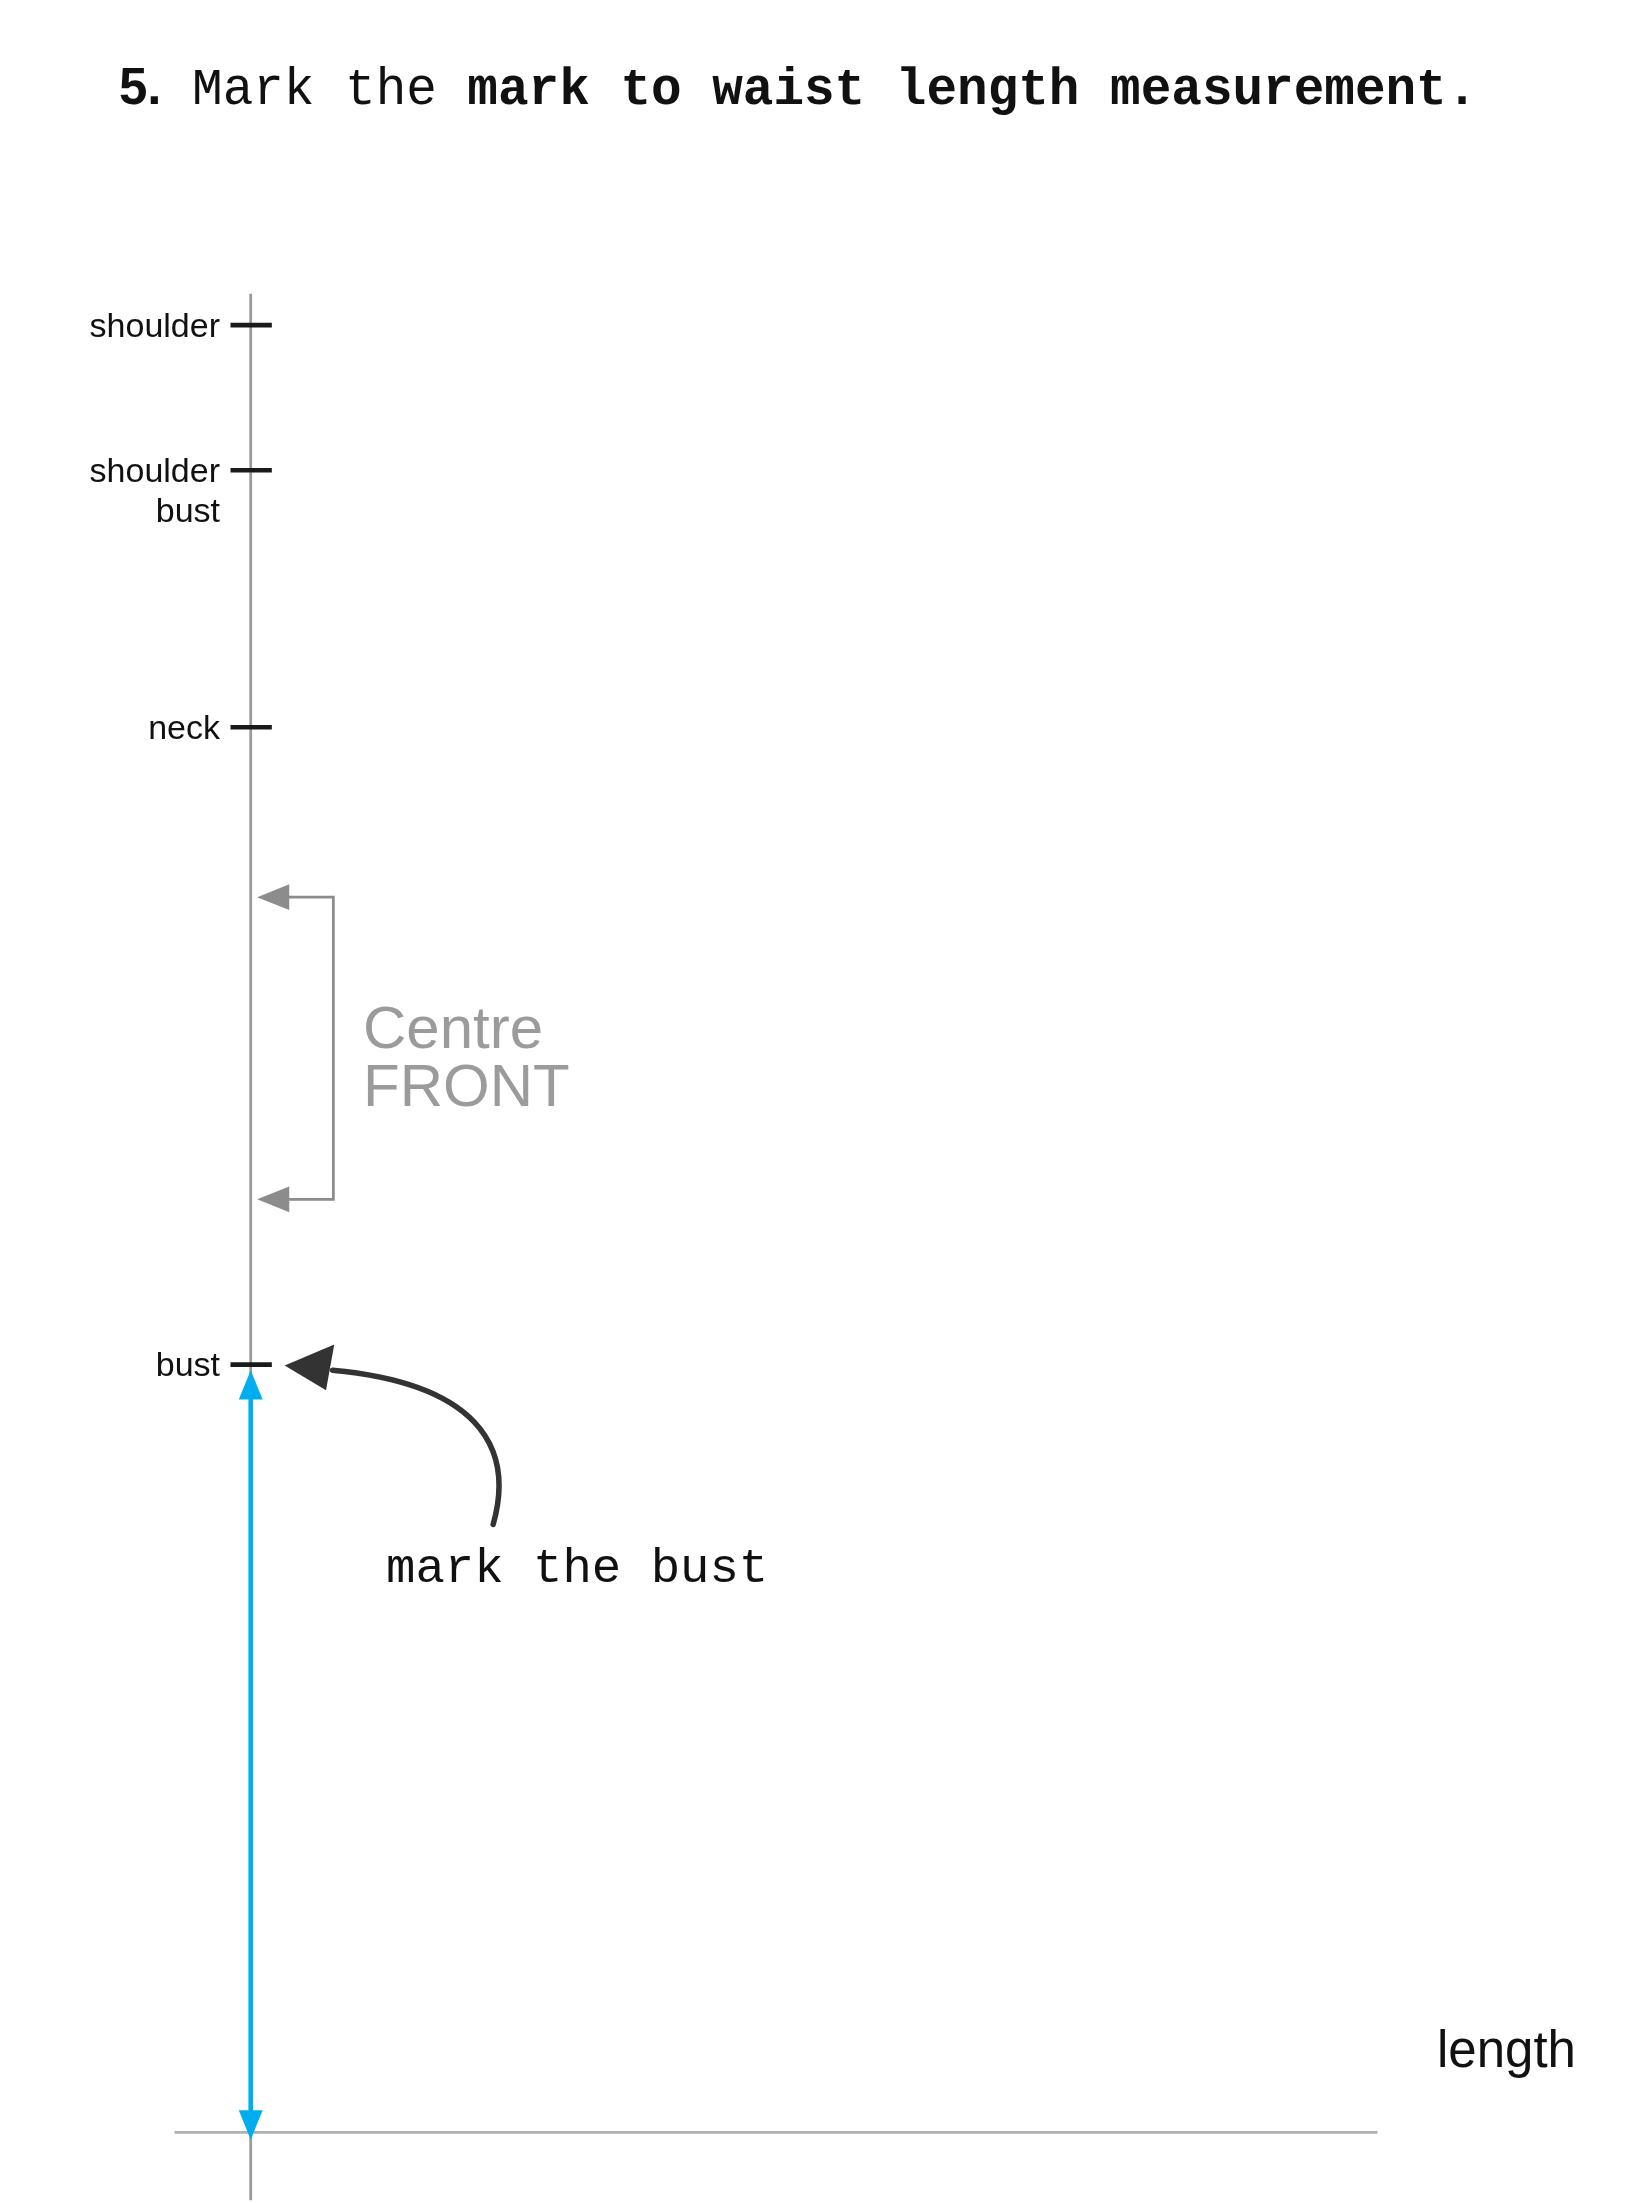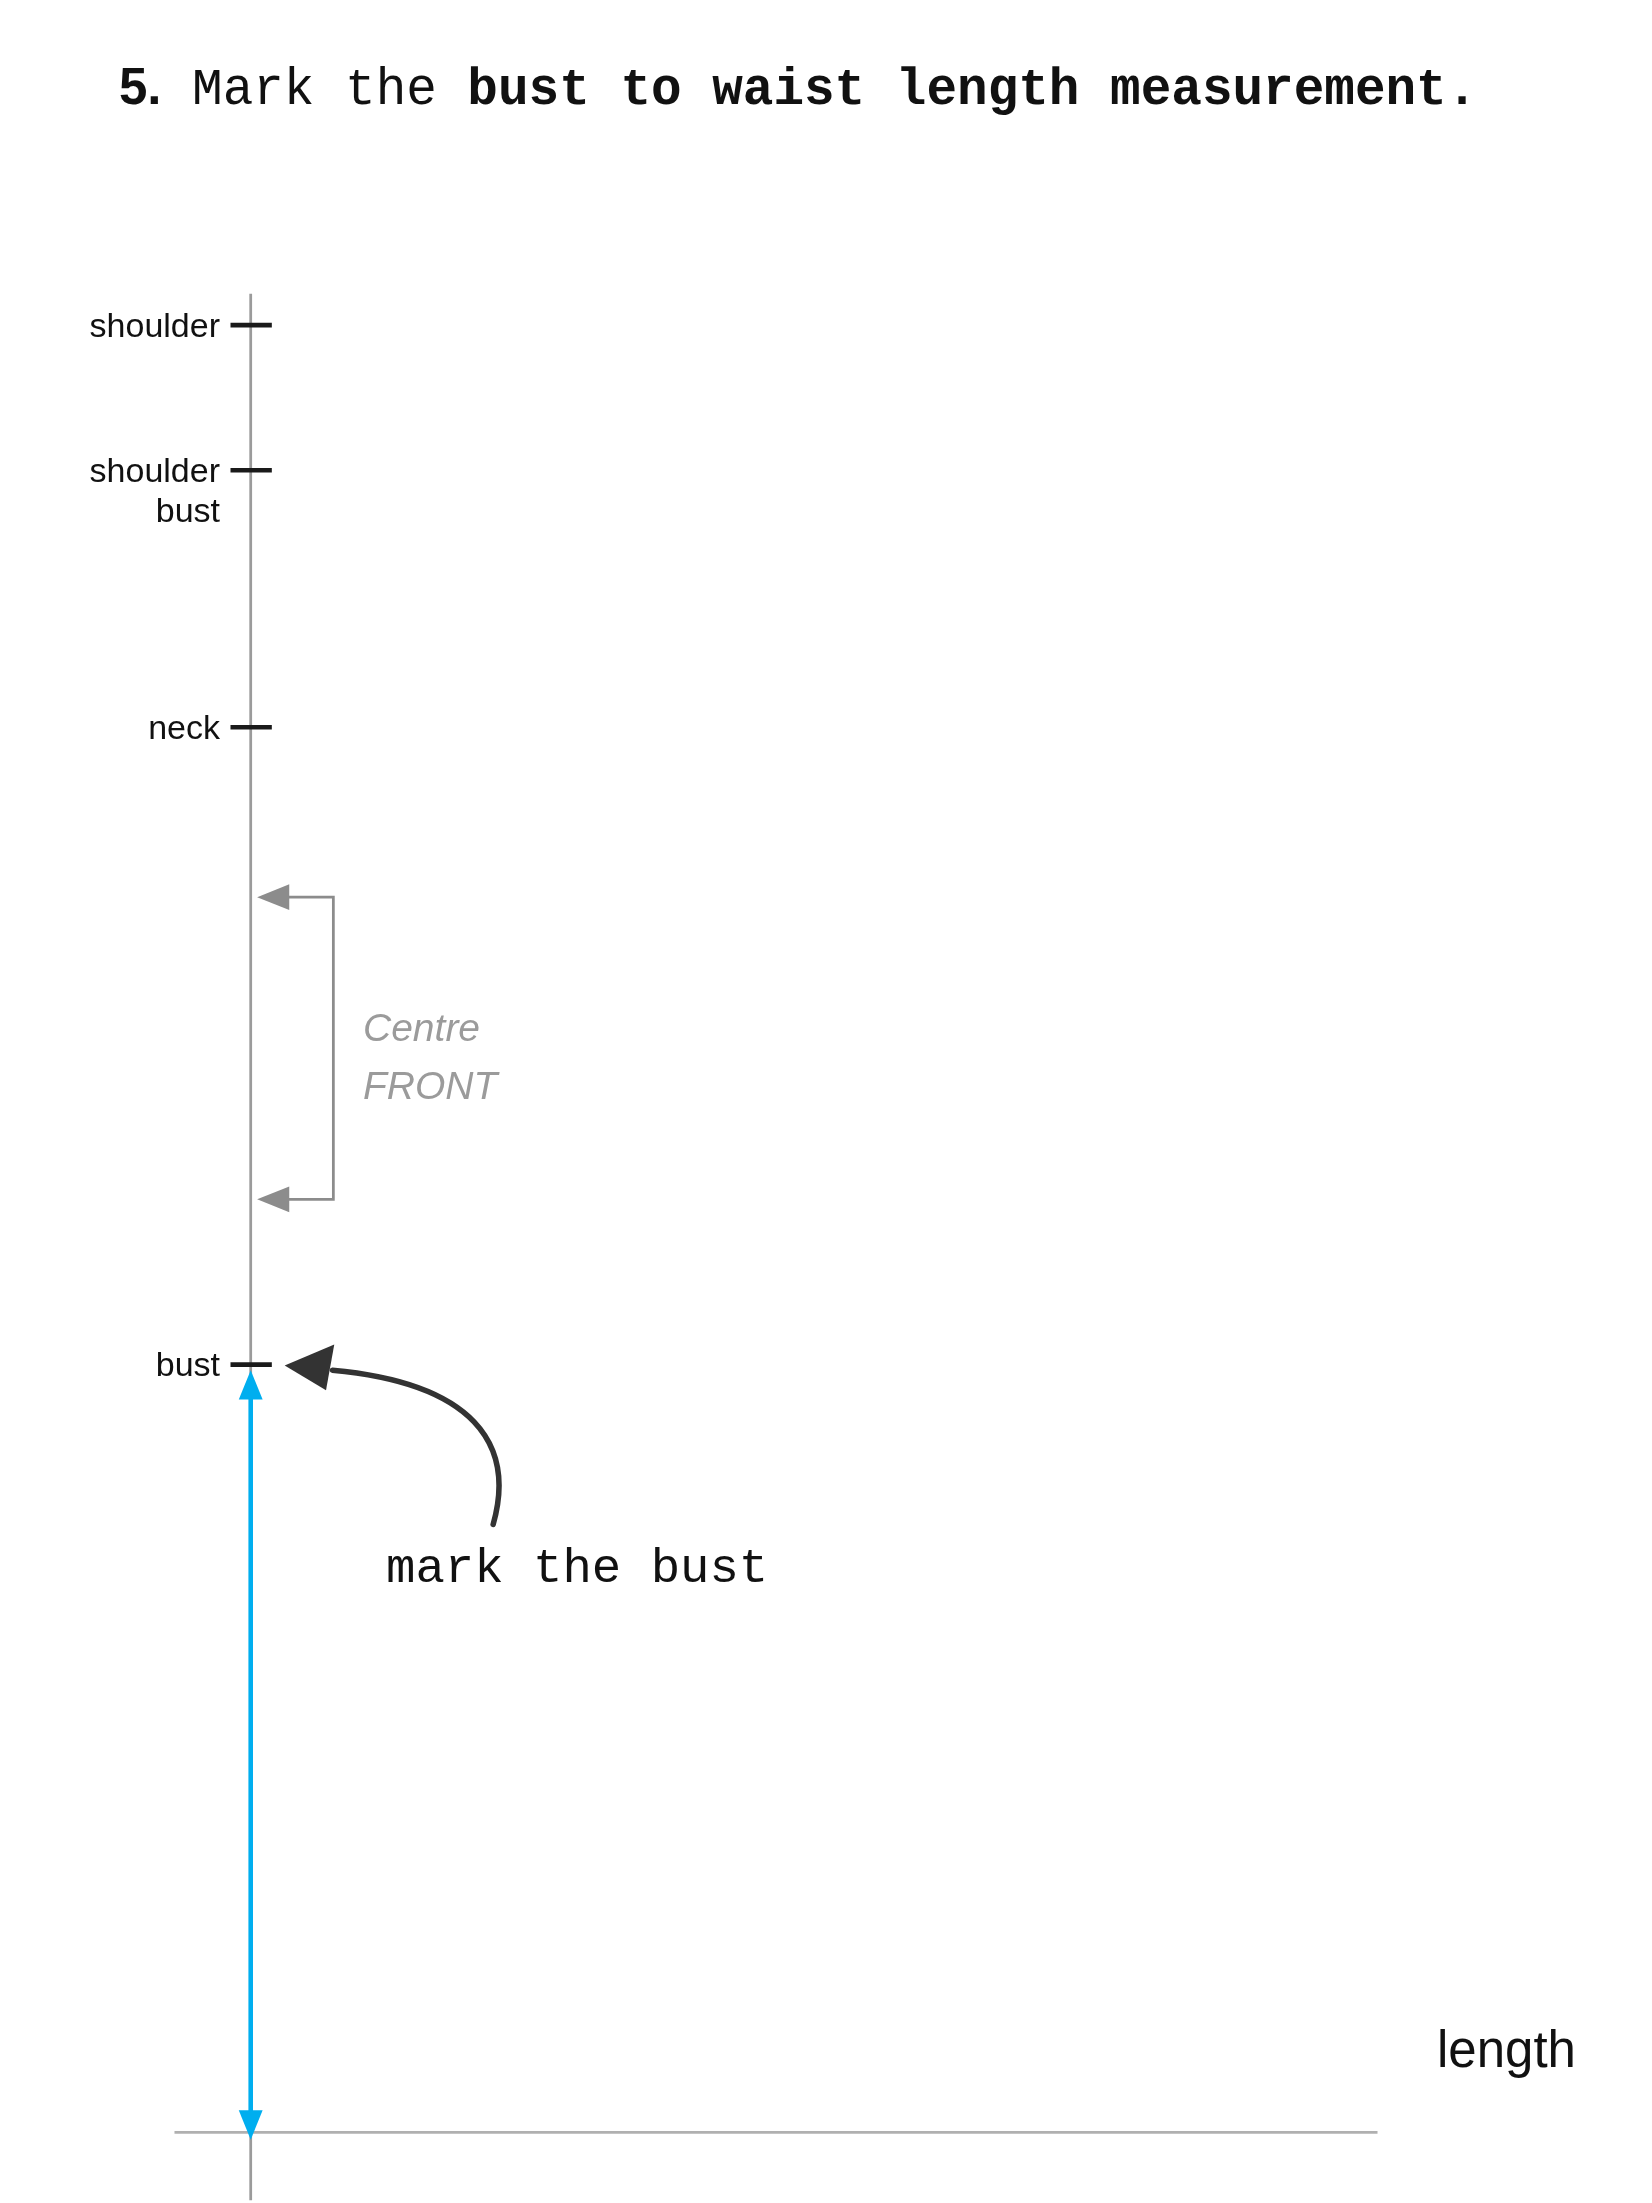--- a/index.html
+++ b/index.html
@@ -40,24 +40,23 @@
     right:1433px;
     width:275px;
     text-align:right;
     font-size:34px;
     line-height:40px;
     color:var(--text-black);
   }
   .centre-front-label{
     position:absolute;
     left:363px;top:999px;
-    font-size:39px;
+    font-size:60px;
     line-height:58px;
     color:var(--muted-label-gray);
-    font-style:italic;
   }
   .mark-bust-label{
     position:absolute;
     left:386px;top:1541px;
     font-size:49px;
     color:var(--text-black);
     white-space:nowrap;
     font-family:Liberation Mono, monospace;
   }
   .waist-label{
@@ -80,21 +79,21 @@
   .f-anno{fill:var(--arrow-black);stroke:none;}
 </style>
 </head>
 <body>
 
 <div class="page">
 
   <h1 class="title">
     <span class="t-bold">5.</span>
     <span class="t-reg">Mark the</span>
-    <span class="t-bold">bust to waist length measurement.</span>
+    <span class="t-bold">mark to waist length measurement.</span>
   </h1>
 
   <svg class="diagram-svg" width="1653" height="2204" viewBox="0 0 1800 2400" xmlns="http://www.w3.org/2000/svg">
 
     <line class="s-centre" x1="273" y1="320" x2="273" y2="2396"></line>
 
     <line class="s-waist" x1="190" y1="2322" x2="1500" y2="2322"></line>
 
     <line class="s-tick" x1="251" y1="354" x2="296" y2="354"></line>
     <line class="s-tick" x1="251" y1="512" x2="296" y2="512"></line>

